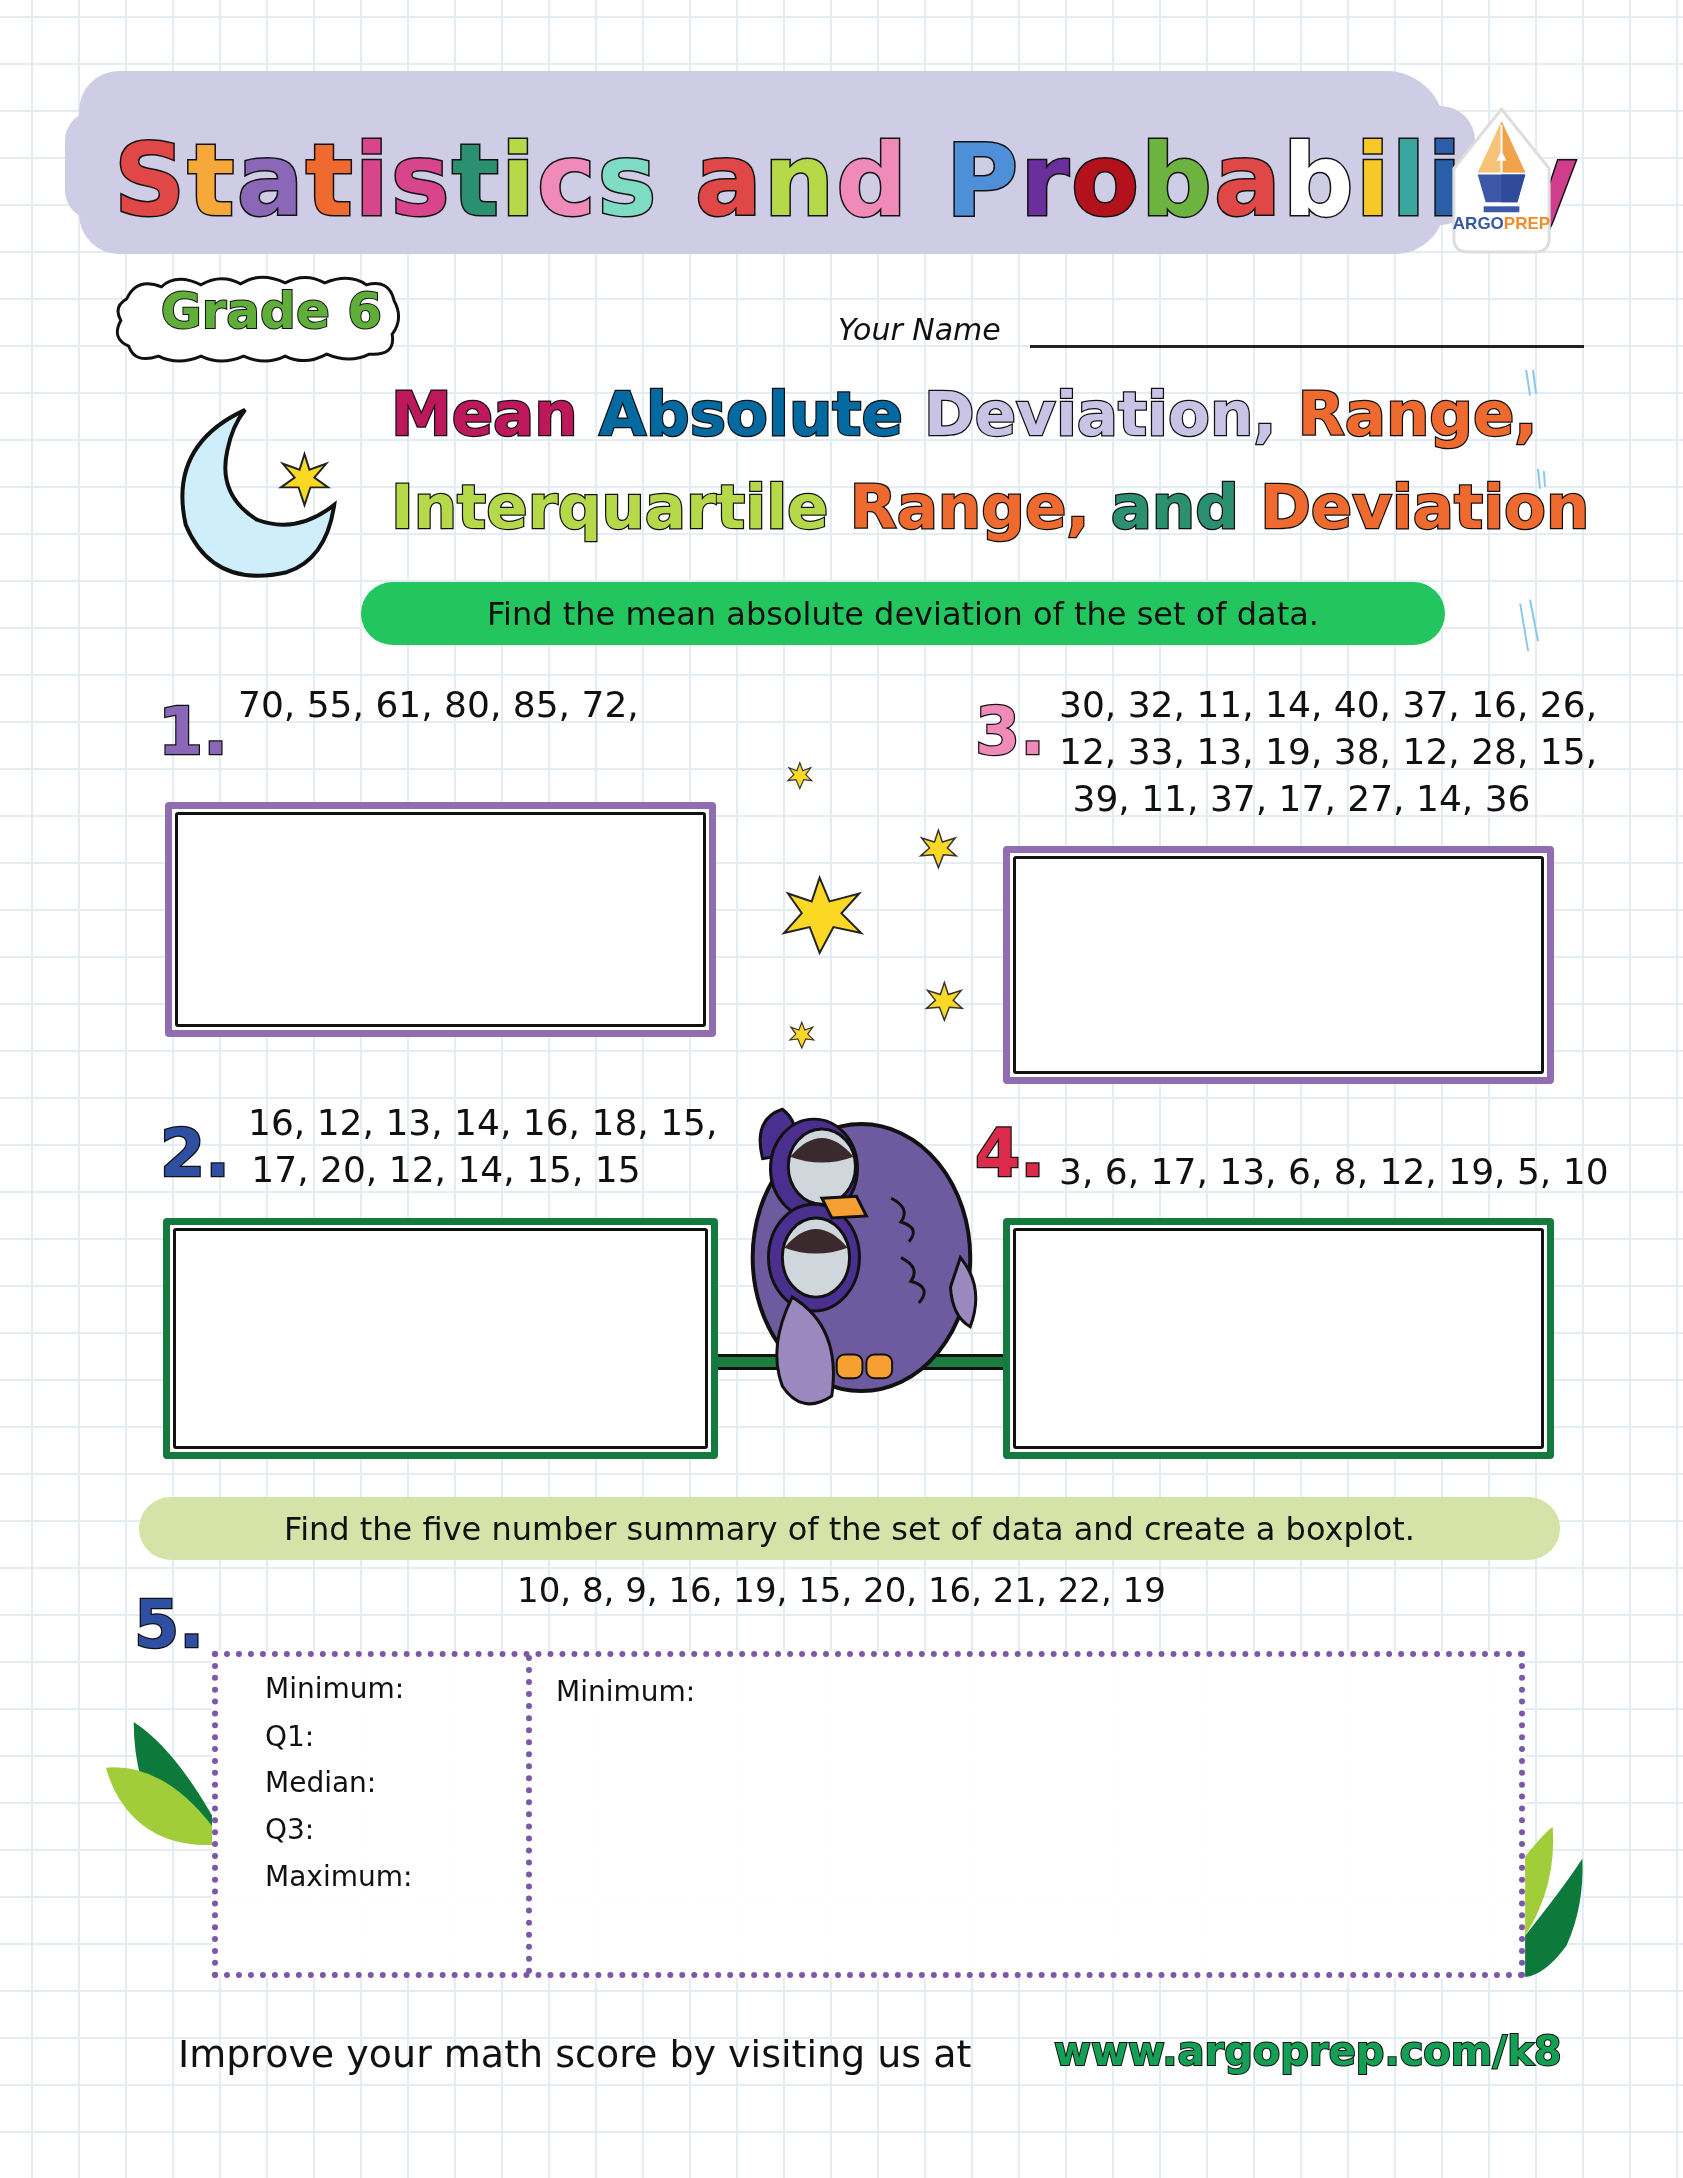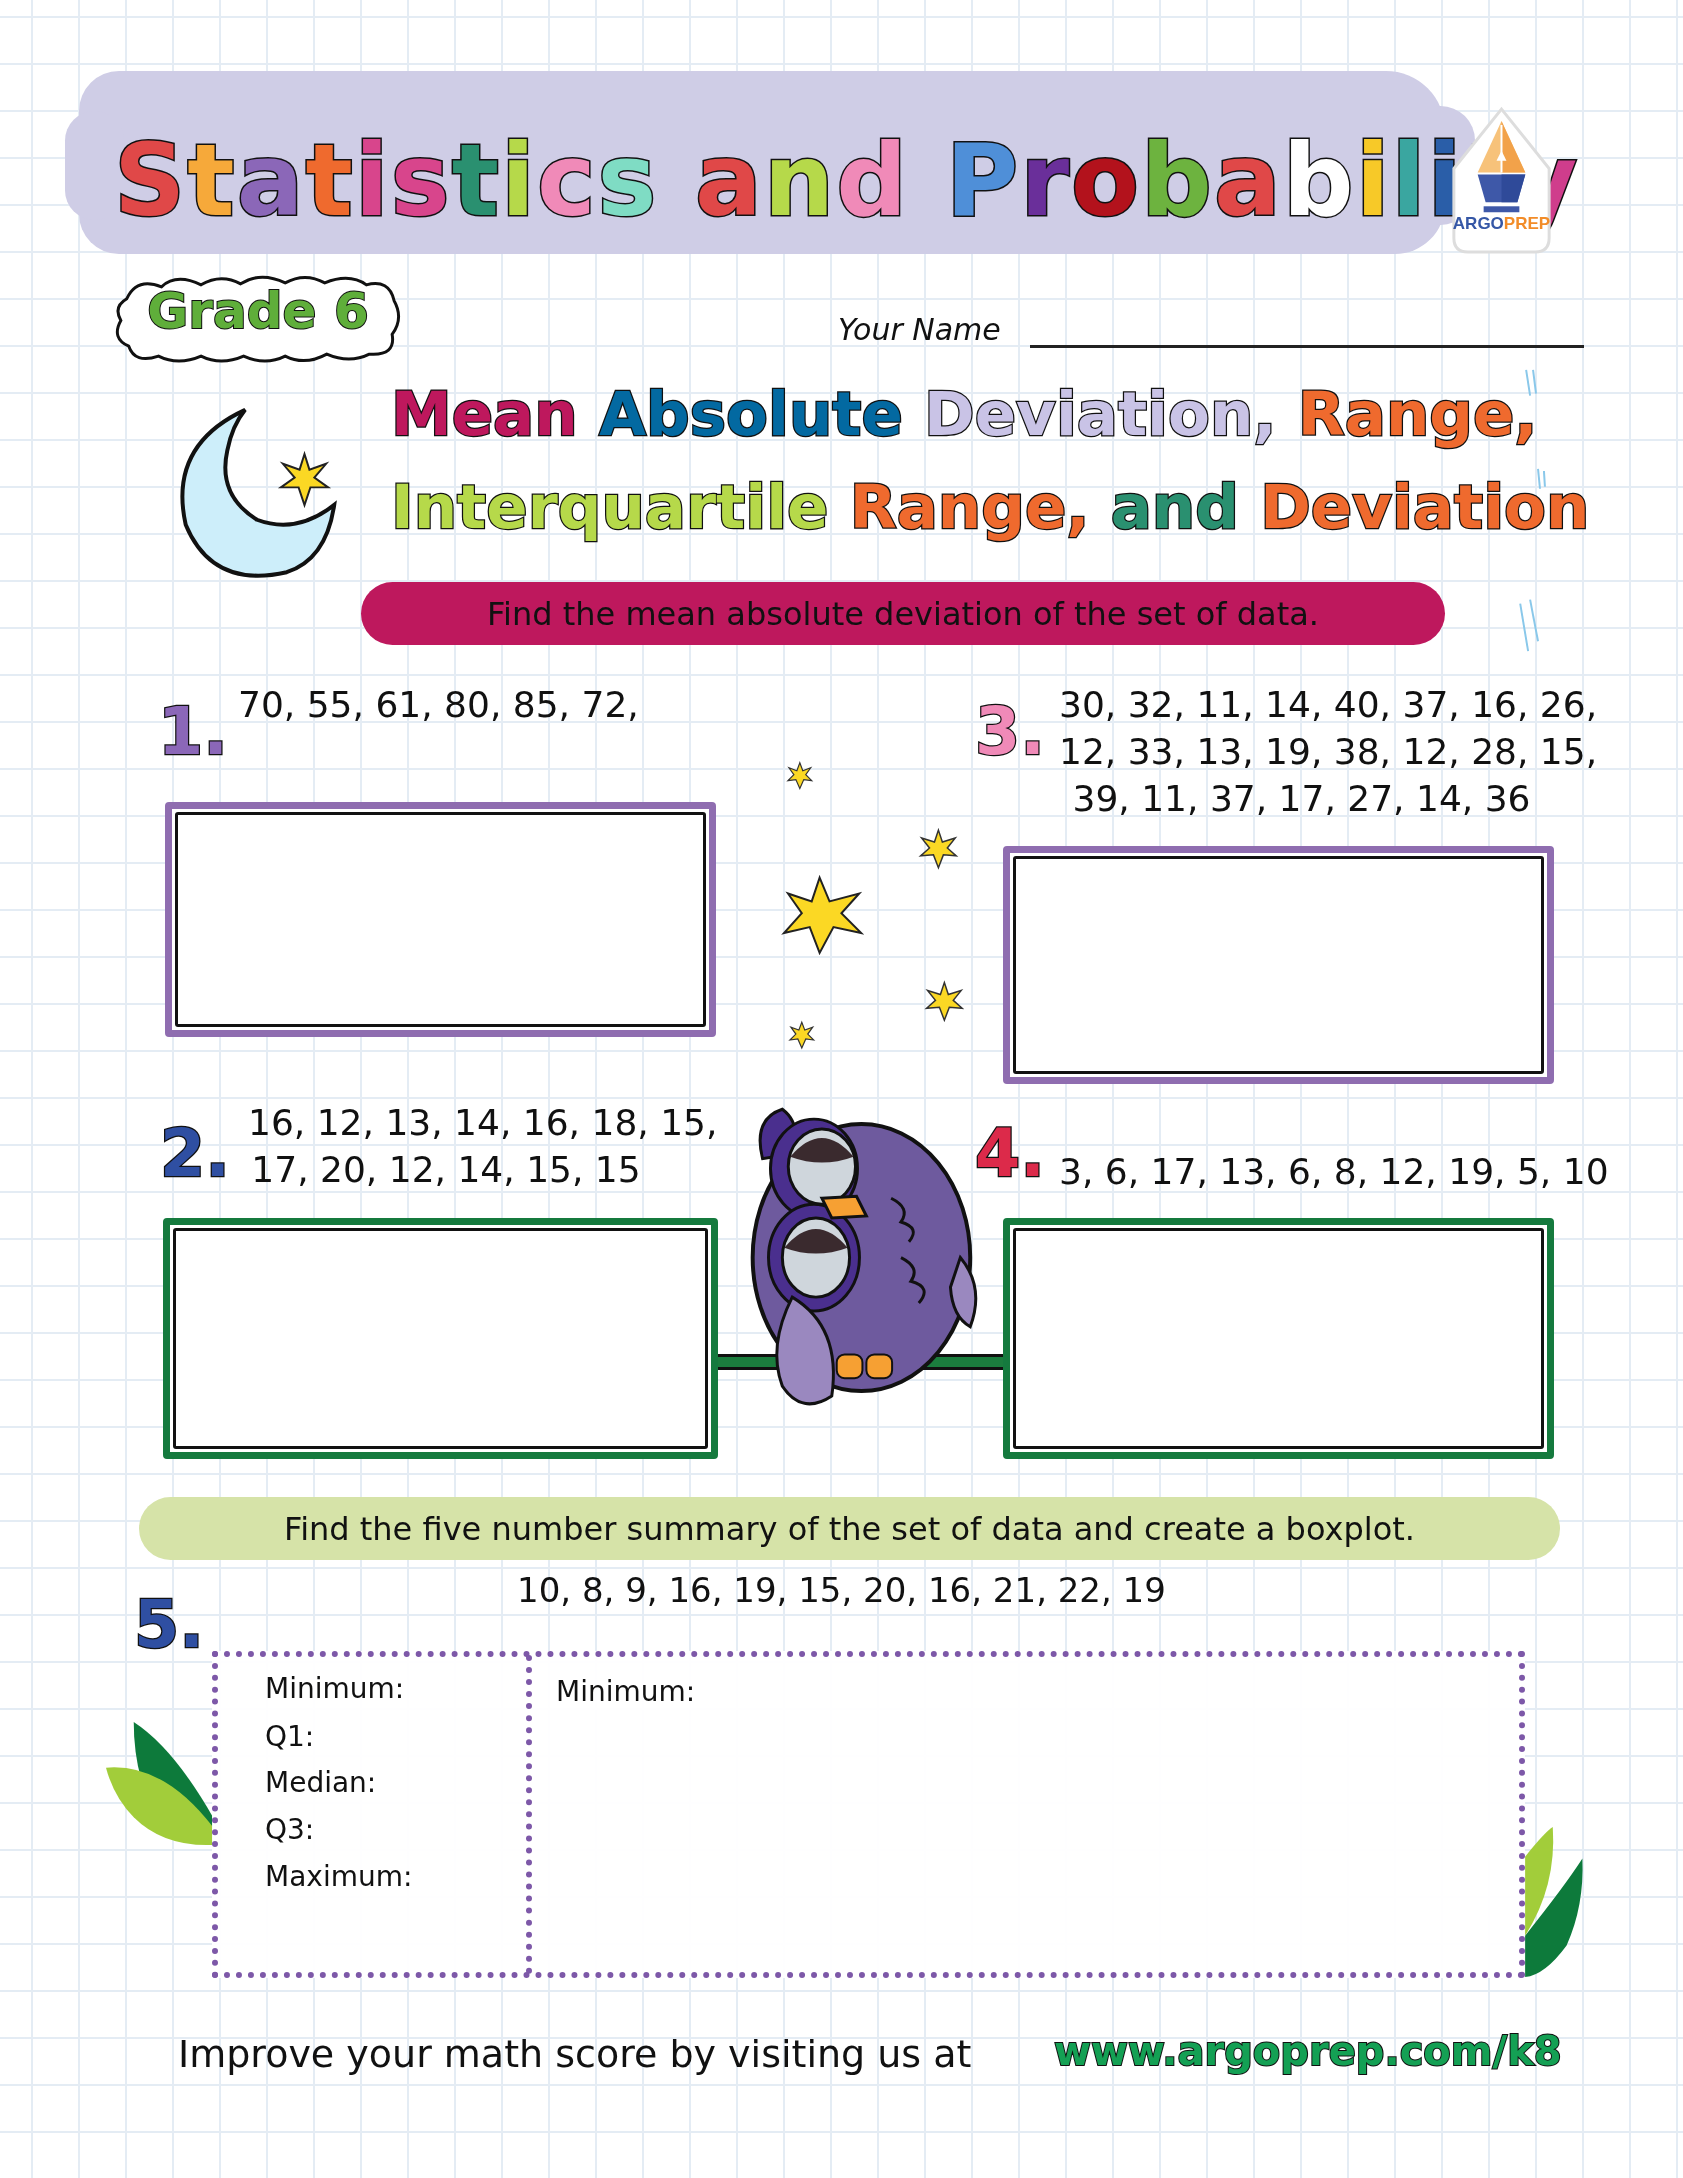--- a/index.html
+++ b/index.html
@@ -42,21 +42,21 @@
   
   .logo { position: absolute; left: 1438px; top: 107px; width: 127px; height: 147px; }
   .logo-text {
     position: absolute; left: 0; top: 107px; width: 127px; text-align: center;
     font-family: "Liberation Sans", sans-serif; font-weight: bold; font-size: 17px;
   }
 
   
   .grade-badge { position: absolute; left: 107px; top: 269px; width: 297px; height: 99px; }
   .grade-text {
-    position: absolute; left: 134px; top: 282px; width: 248px; text-align: center;
+    position: absolute; left: 134px; top: 282px; width: 248px; text-align: right;
     font-family: "DejaVu Sans", sans-serif; font-weight: bold; font-size: 50px; color: #5fae3a;
     -webkit-text-stroke: 2px #111; paint-order: stroke fill;
   }
 
   
   .name-label {
     position: absolute; left: 838px; top: 312px;
     font-family: "DejaVu Sans", sans-serif; font-size: 30px; font-weight: normal; letter-spacing: 0px; font-style: italic;
   }
   .name-line { position: absolute; left: 1030px; top: 345px; width: 554px; height: 3px; background: #222; }
@@ -67,21 +67,21 @@
     font-family: "DejaVu Sans", sans-serif; font-weight: bold; font-size: 61px; line-height: 91px;
     text-align: center; white-space: nowrap;
   }
   .sub-title span { -webkit-text-stroke: 2.5px #111; paint-order: stroke fill; }
 
   
   .pill {
     position: absolute; border-radius: 40px; font-family: "DejaVu Sans", sans-serif;
     font-size: 32px; display: flex; align-items: center; justify-content: center; white-space: nowrap;
   }
-  .pill-1 { left: 361px; top: 582px; width: 1084px; height: 63px; background: #be185d; }
+  .pill-1 { left: 361px; top: 582px; width: 1084px; height: 63px; background: #22c55e; }
   .pill-2 { left: 139px; top: 1497px; width: 1421px; height: 63px; background: #d6e3a8; }
 
   
   .pnum {
     position: absolute; font-family: "DejaVu Sans", sans-serif; font-weight: bold; font-size: 65px;
     -webkit-text-stroke: 2.5px #111; paint-order: stroke fill; line-height: 1;
   }
   .pdata {
     position: absolute; font-family: "DejaVu Sans", sans-serif; font-size: 36px; line-height: 47px;
     text-align: center; white-space: nowrap;

